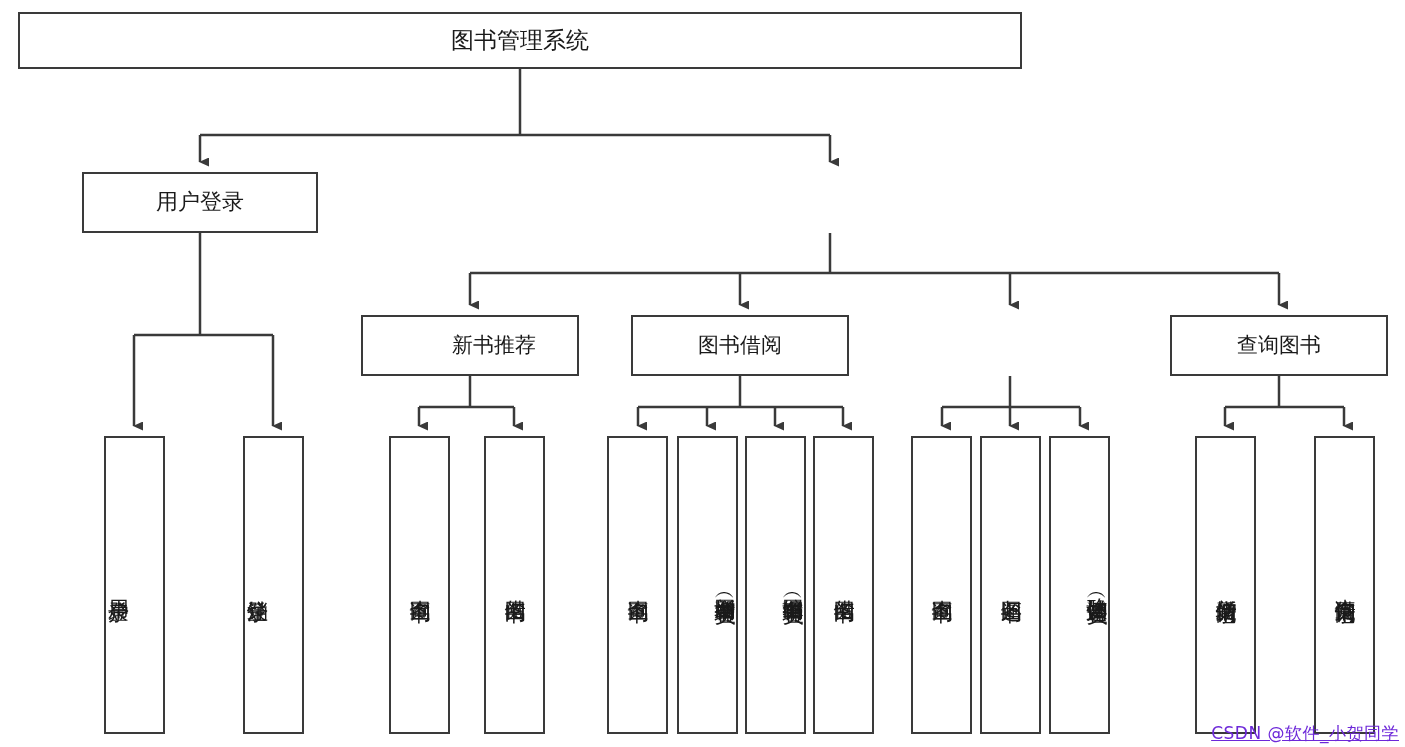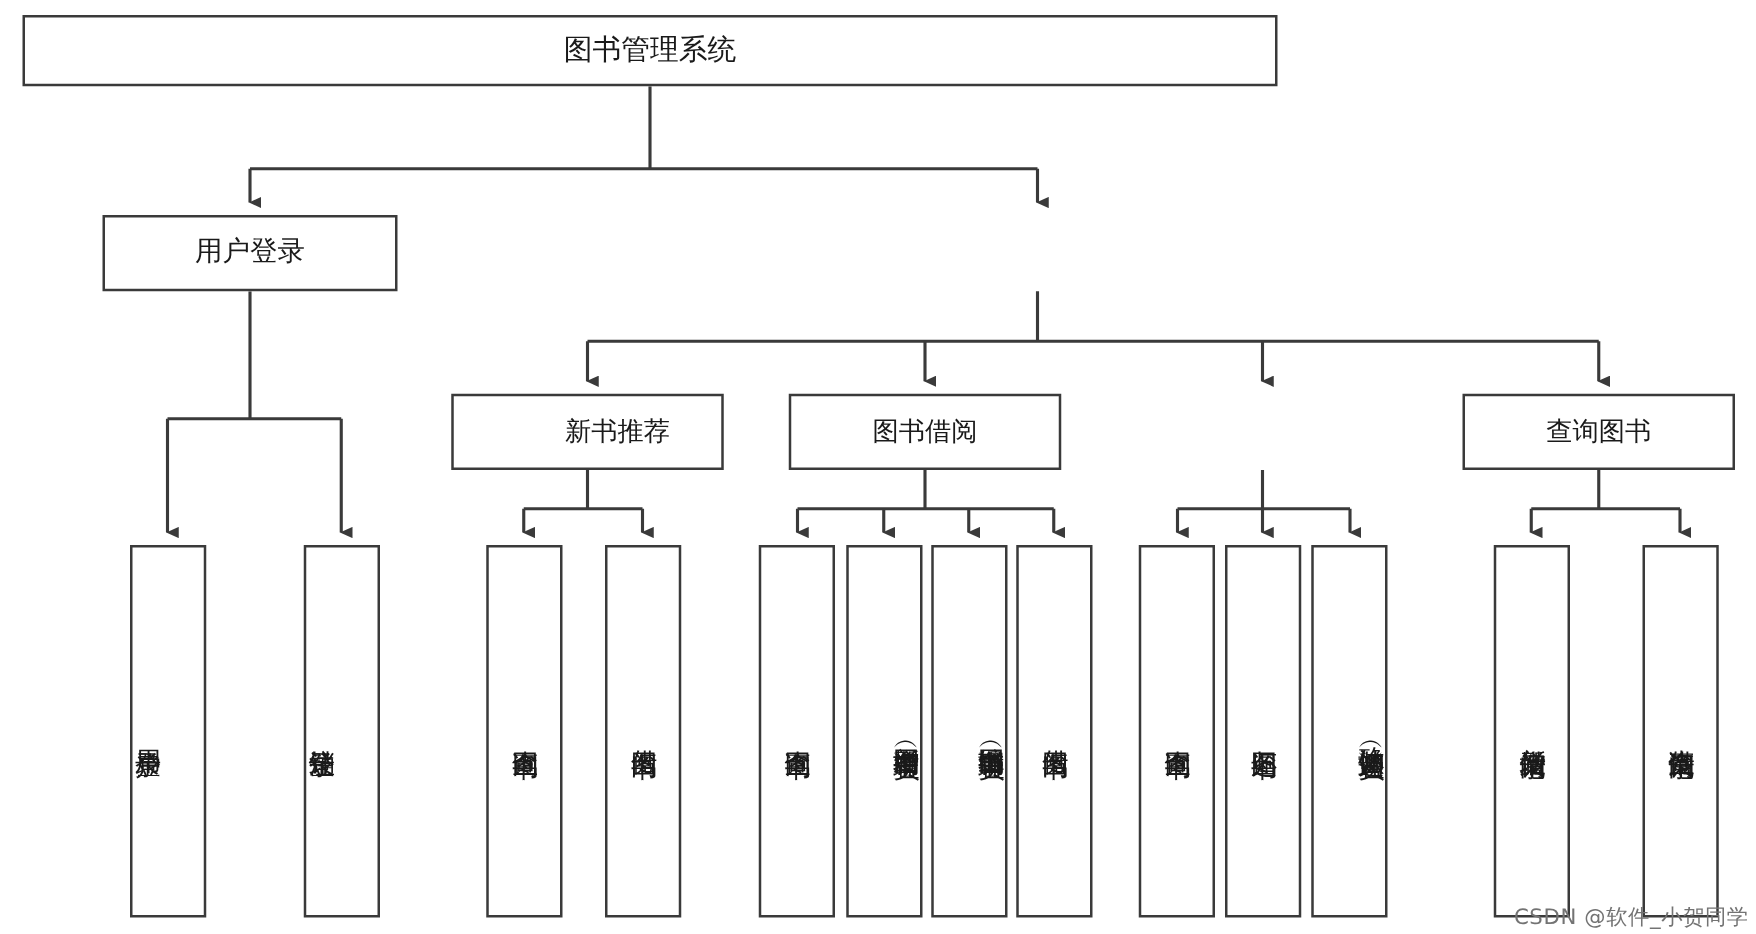--- a/index.html
+++ b/index.html
@@ -60,23 +60,24 @@
     align-items: flex-start;
   }
   .node.leaf.align-center {
     align-items: center;
   }
   .watermark {
     position: absolute;
     right: 6px;
     bottom: 2px;
     font-size: 17px;
-    color: #737373;
+    color: #6d28d9;
     letter-spacing: 0.5px;
     white-space: nowrap;
+    text-decoration: underline;
   }
 </style>
 </head>
 <body>
 
 <div id="canvas">
 
   <svg class="edges" viewBox="0 0 1405 747">
     <defs>
       <marker id="ah" markerWidth="9" markerHeight="10" refX="4.5" refY="9" orient="auto" markerUnits="userSpaceOnUse">

